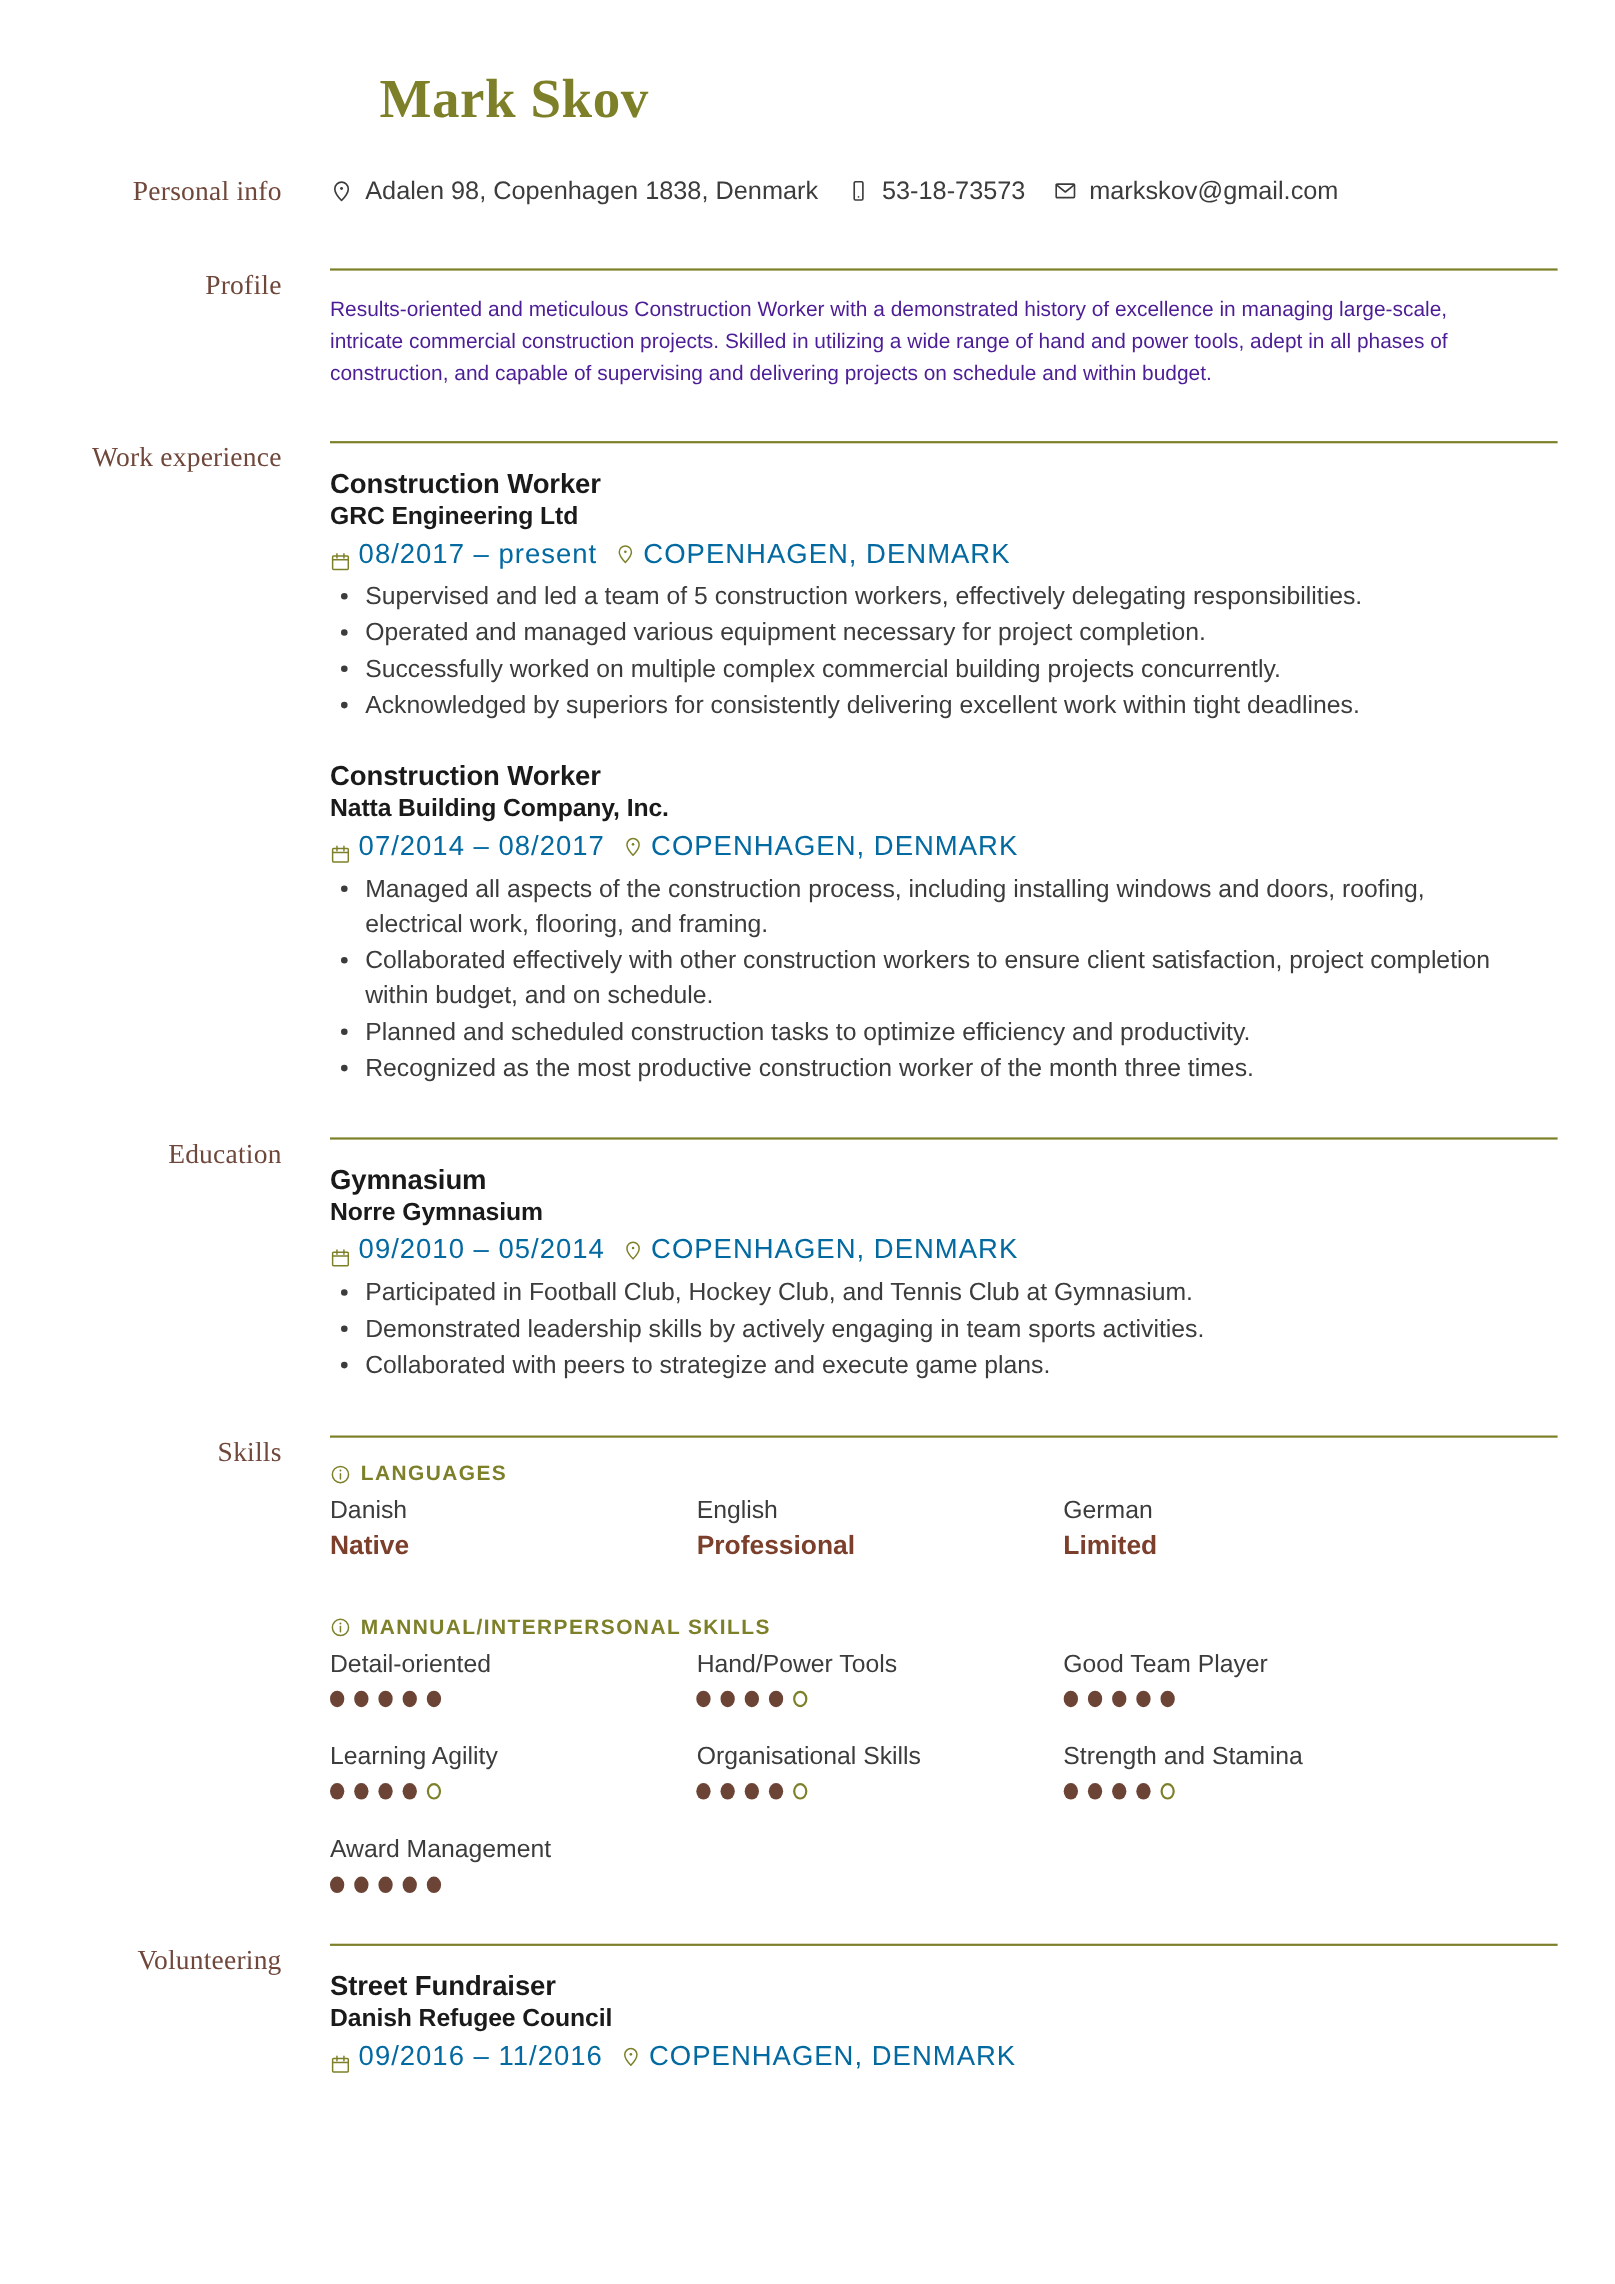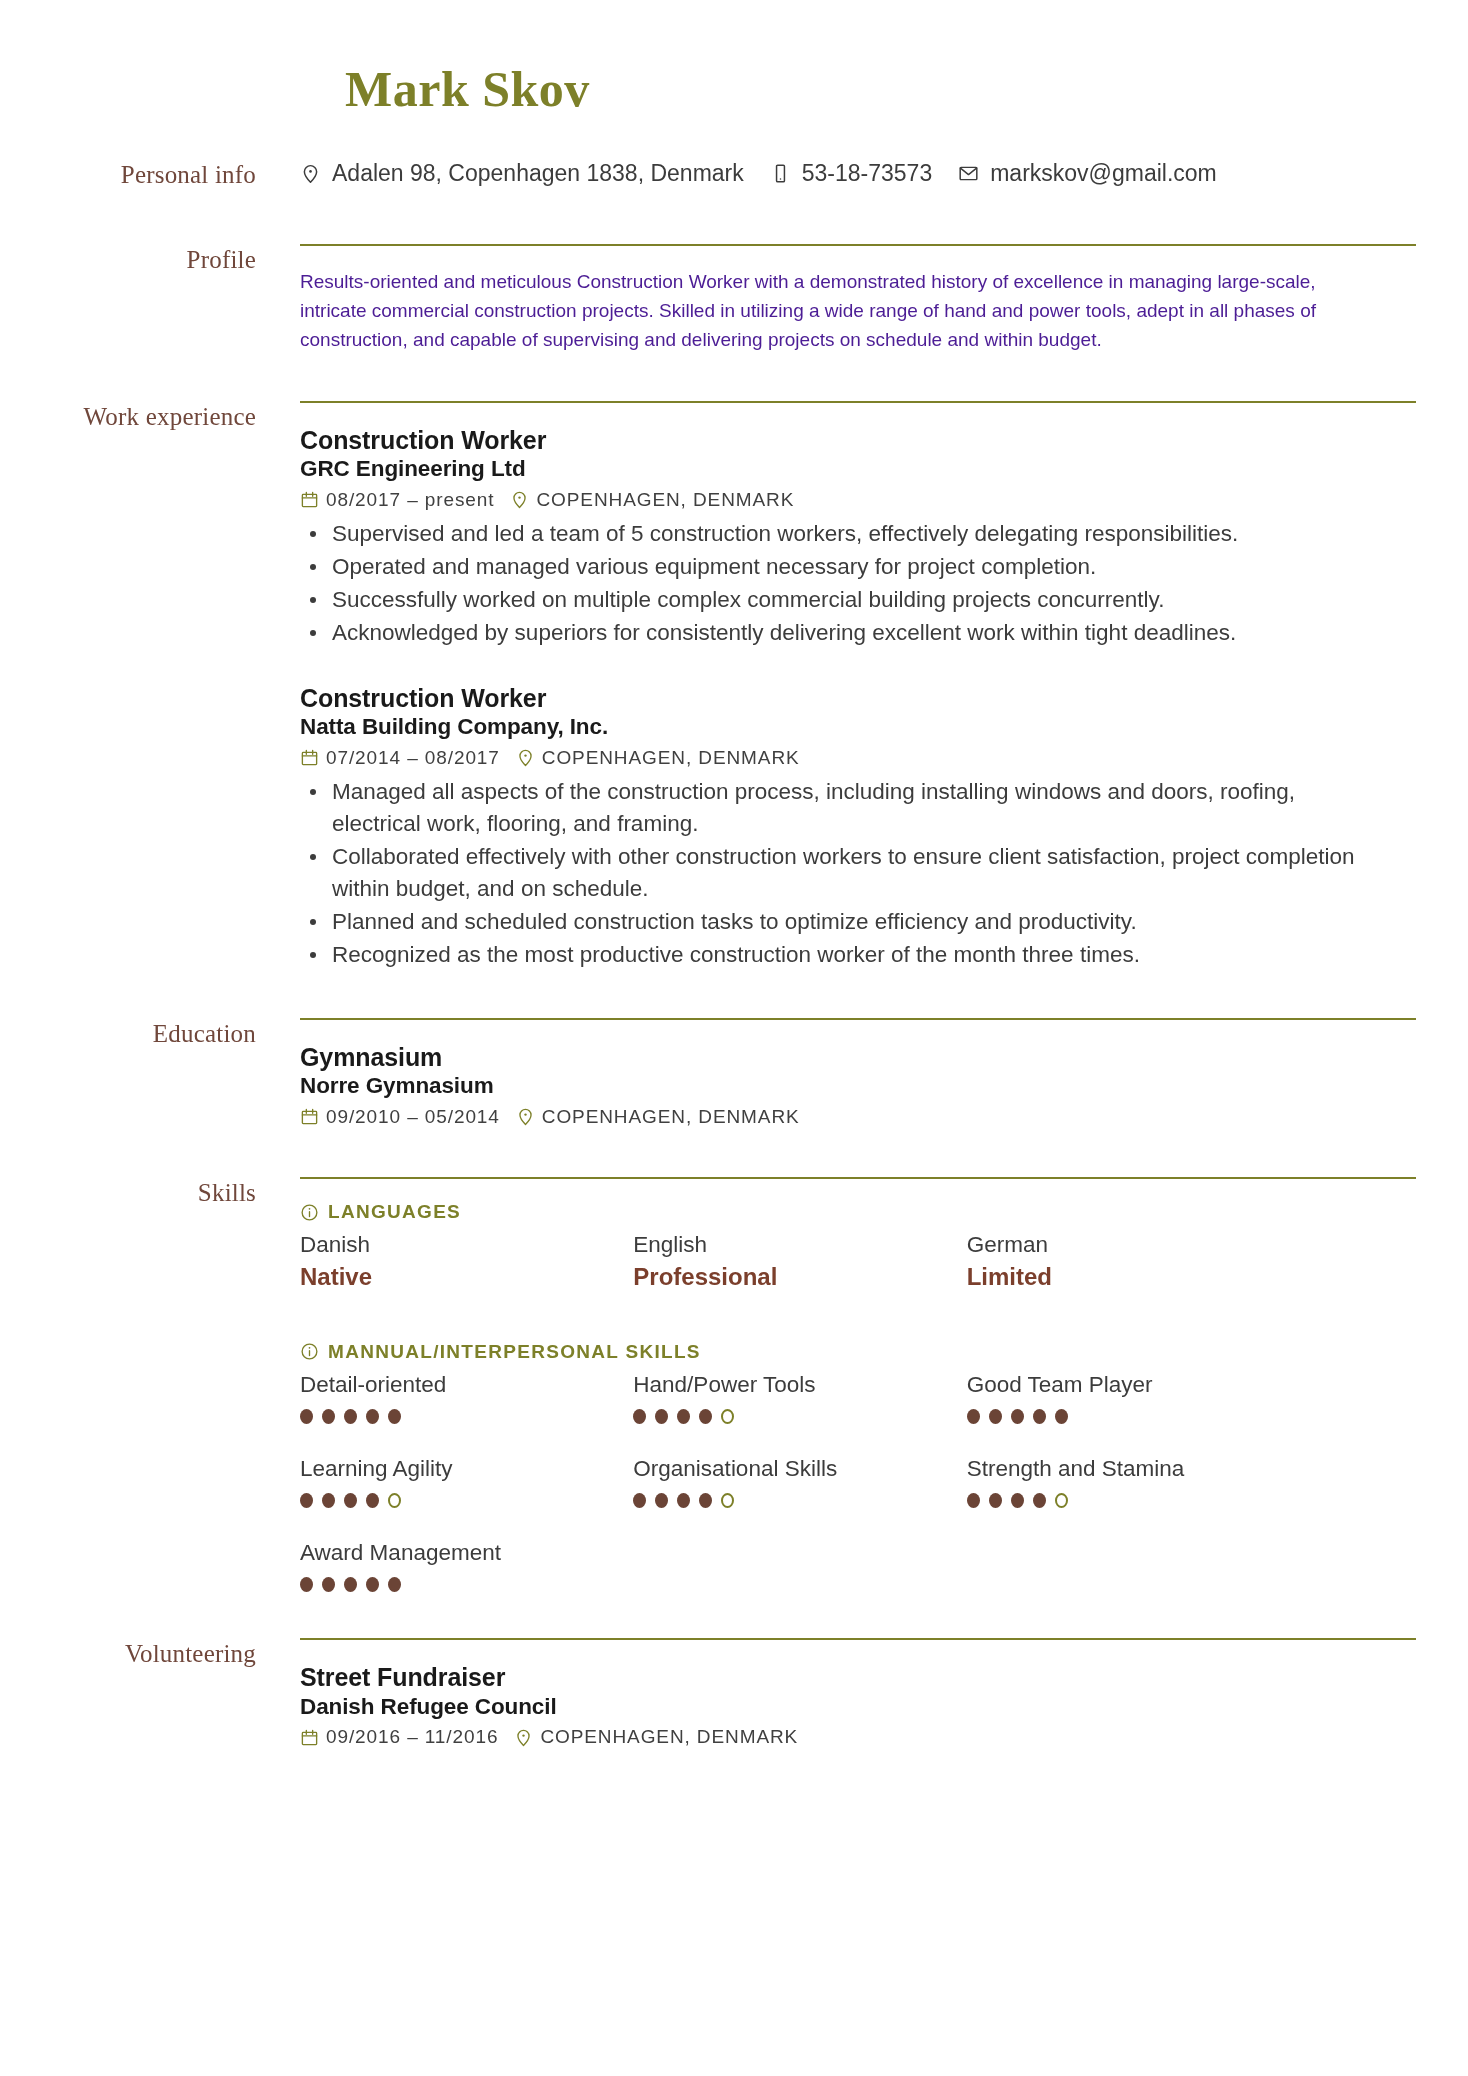--- a/index.html
+++ b/index.html
@@ -117,23 +117,23 @@
   }
   .entry-org {
     font-size: 22.5px;
     font-weight: 700;
     color: #1a1a1a;
     line-height: 1.25;
     letter-spacing: -0.1px;
   }
   .entry-meta {
     display: flex;
-    align-items: center;
-    font-size: 19px;
-    color: #404040;
+    align-items: flex-end;
+    font-size: 25px;
+    color: #0369a1;
     letter-spacing: 0.9px;
     margin-top: 4px;
     line-height: 1.3;
   }
   .entry-meta .ico {
     display: inline-flex;
     align-items: center;
     margin-right: 7px;
   }
   .entry-meta .meta-loc { margin-left: 16px; display: inline-flex; align-items: center; }
@@ -355,20 +355,25 @@
               <span class="meta-loc">
                 <span class="ico">
                   <svg width="19" height="19" viewBox="0 0 24 24" fill="none" stroke="#7d8029" stroke-width="1.7" stroke-linecap="round" stroke-linejoin="round">
                     <path d="M12 22s7-7.2 7-12a7 7 0 1 0-14 0c0 4.8 7 12 7 12z"></path>
                     <circle cx="12" cy="9.6" r="1.5" fill="#7d8029" stroke="none"></circle>
                   </svg>
                 </span>
                 <span>COPENHAGEN, DENMARK</span>
               </span>
             </div>
+            <ul class="bullets">
+              <li>Participated in Football Club, Hockey Club, and Tennis Club at Gymnasium.</li>
+              <li>Demonstrated leadership skills by actively engaging in team sports activities.</li>
+              <li>Collaborated with peers to strategize and execute game plans.</li>
+            </ul>
           </div>
         </div>
     </div>
   </div>
 
   <div class="row skills-row">
     <div class="label-col">Skills</div>
     <div class="content-col">
       <div class="divider"></div>
       <div id="skill-groups">

